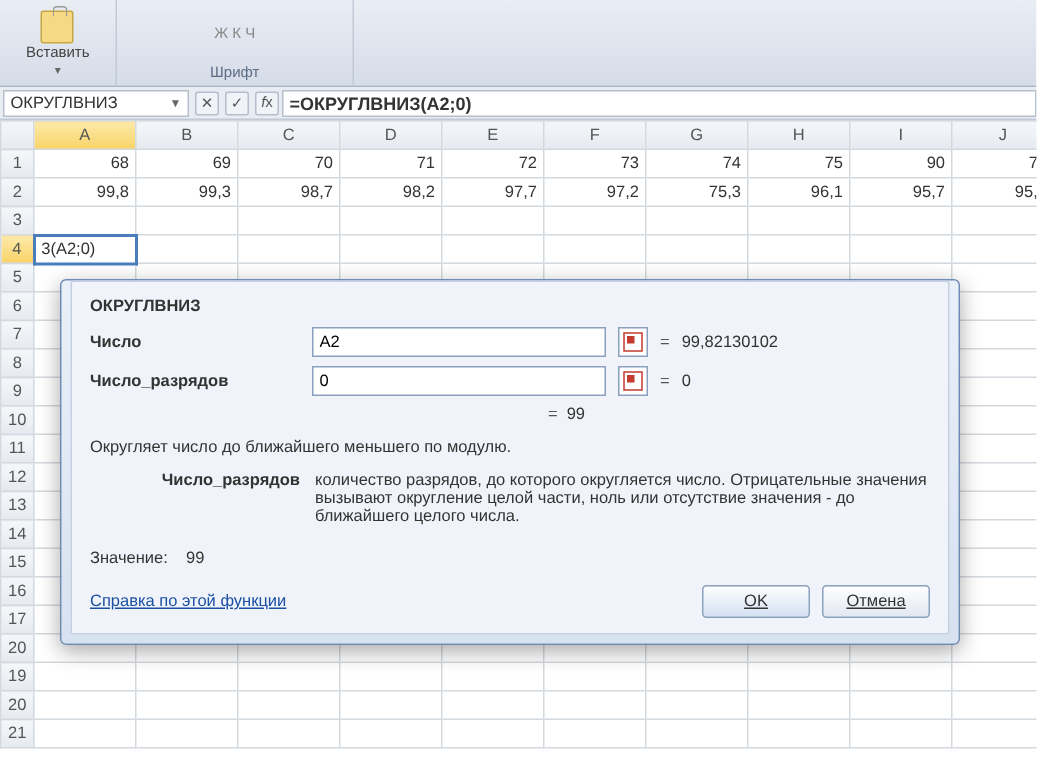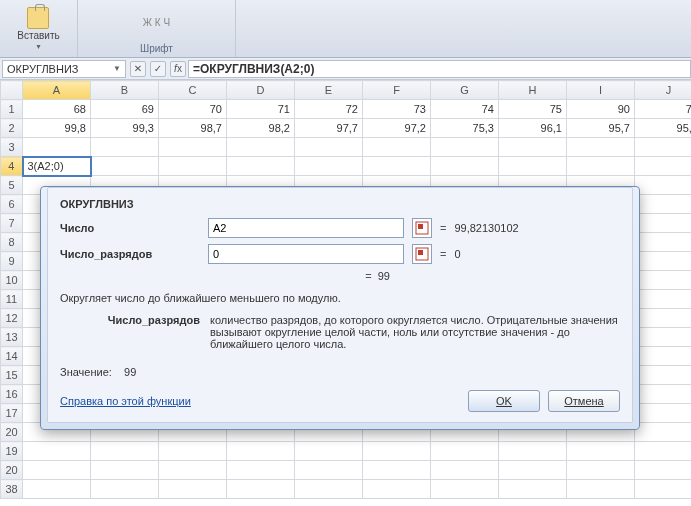--- a/index.html
+++ b/index.html
@@ -388,21 +388,21 @@
           <td></td>
           <td></td>
           <td></td>
           <td></td>
           <td></td>
           <td></td>
           <td></td>
           <td></td>
         </tr>
         <tr>
-          <th>38</th>
+          <th>21</th>
           <td></td>
           <td></td>
           <td></td>
           <td></td>
           <td></td>
           <td></td>
           <td></td>
           <td></td>
           <td></td>
           <td></td>

